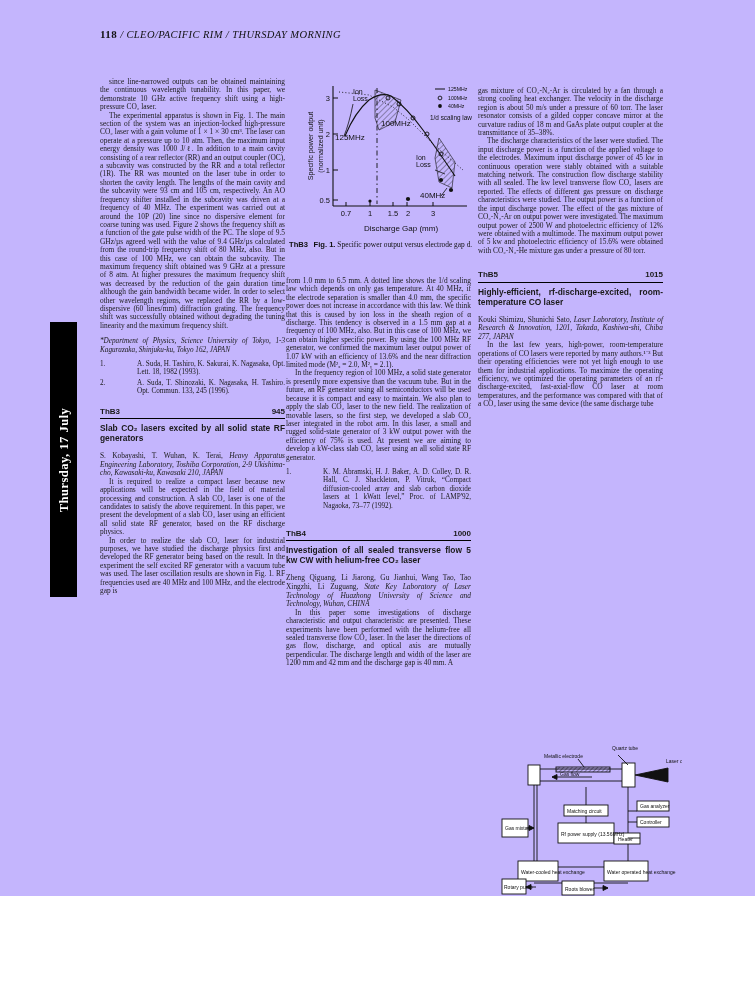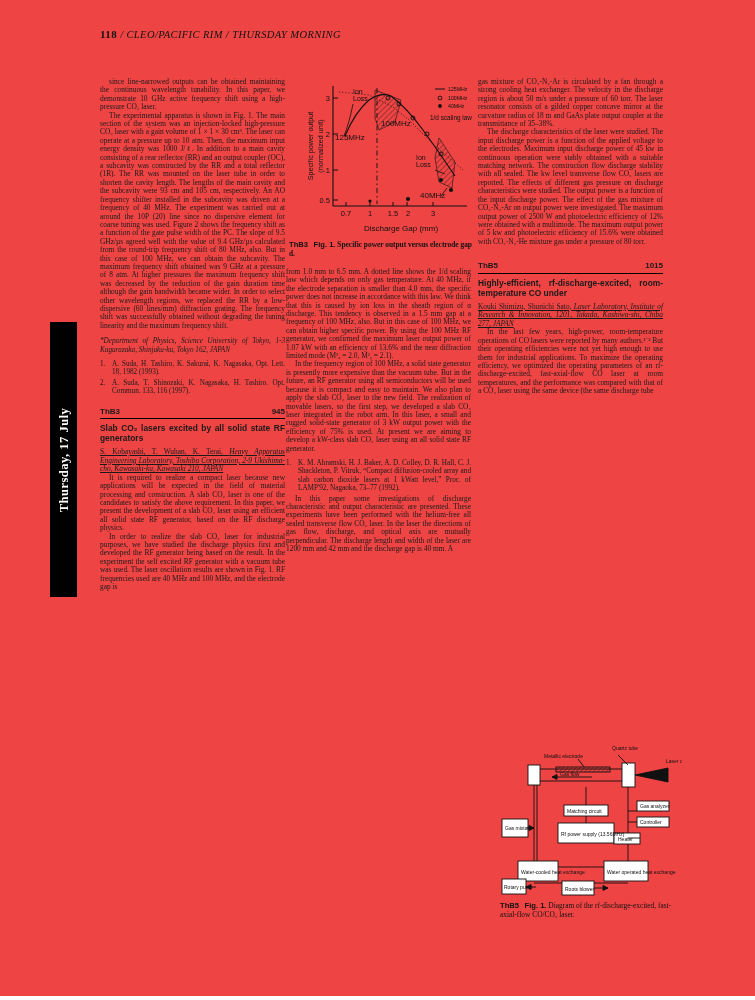--- a/index.html
+++ b/index.html
@@ -1,20 +1,20 @@
 <!DOCTYPE html>
 <html><head>
 <meta charset="utf-8">
 <style>
   html,body{margin:0;padding:0;background:#fff;}
   body{width:755px;height:1000px;position:relative;overflow:hidden;
        font-family:"Liberation Serif",serif;color:#111;}
 
   
-  #page{position:absolute;left:0;top:0;width:755px;height:996px;background:#ef4444;}
+  #page{position:absolute;left:0;top:0;width:755px;height:896px;background:#c4b5fd;}
 
   
   #runhead{position:absolute;left:100px;top:28px;width:500px;
            font-family:"Liberation Serif",serif;font-style:italic;
            font-size:10.5px;letter-spacing:.4px;color:#111;}
   #runhead .folio{font-style:normal;font-weight:bold;font-size:11px;}
 
   
   #daytab{position:absolute;left:50px;top:322px;width:27px;height:275px;background:#000;}
   #daytab span{position:absolute;left:50%;top:50%;
@@ -22,43 +22,43 @@
                white-space:nowrap;color:#fff;font-weight:bold;font-size:12.5px;
                font-family:"Liberation Serif",serif;letter-spacing:.5px;}
 
   
   .col{position:absolute;top:78px;width:185px;text-align:justify;
        font-size:7.4px;line-height:8.4px;color:#1a1a1a;}
   #col1{left:100px;}
   #col2{left:286px;}
   #col3{left:478px;}
   .col p{margin:0 0 0 0;text-indent:9px;}
-  .col p.noind{text-indent:0;}
+  .col p.noind{text-indent:0;margin-top:9px;}
 
   
   .sechead{margin-top:12px;margin-bottom:0;}
   .sechead .line1{display:flex;justify-content:space-between;align-items:flex-end;
                   font-family:"Liberation Sans",sans-serif;font-weight:bold;
                   font-size:8px;padding-bottom:2px;}
   .sechead .rule{border-top:1.1px solid #000;height:0;margin-bottom:4px;}
   .sechead .title{font-family:"Liberation Sans",sans-serif;font-weight:bold;
                   font-size:8.4px;line-height:10px;margin-bottom:5px;}
-  .authors{font-size:7.4px;line-height:8.6px;margin-bottom:6px;text-decoration:underline;}
+  .authors{font-size:7.4px;line-height:8.6px;margin-bottom:6px;}
   .authors i{font-style:italic;}
   .affil{font-style:italic;font-size:7.2px;line-height:8.4px;}
   .refs{font-size:7.2px;line-height:8.4px;margin-top:6px;}
   .refs div{display:flex;margin-bottom:2px;}
   .refs .num{width:12px;flex:0 0 12px;}
-  .refs .txt{flex:1;}
+  .refs .txt{flex:1;margin-left:25px;}
 
   
   #fig1{position:absolute;left:289px;top:78px;width:185px;height:162px;}
   #fig1 svg{display:block;}
   #fig1cap{position:absolute;left:289px;top:241px;width:185px;
-           font-size:7.4px;line-height:8.6px;font-weight:bold;}
+           font-size:7.4px;line-height:8.6px;}
   #fig1cap b{font-family:"Liberation Sans",sans-serif;font-size:7.6px;}
 
   
   #fig2{position:absolute;left:500px;top:737px;width:182px;height:160px;}
   #fig2cap{position:absolute;left:500px;top:902px;width:182px;
            font-size:7.4px;line-height:8.6px;}
   #fig2cap b{font-family:"Liberation Sans",sans-serif;font-size:7.6px;}
 </style>
 </head>
 <body>
@@ -78,21 +78,21 @@
     <p>since line-narrowed outputs can be obtained maintaining the continuous wavelength tunability. In this paper, we demonstrate 10 GHz active frequency shift using a high-pressure CO₂ laser.</p>
     <p>The experimental apparatus is shown in Fig. 1. The main section of the system was an injection-locked high-pressure CO₂ laser with a gain volume of 1 × 1 × 30 cm³. The laser can operate at a pressure up to 10 atm. Then, the maximum input energy density was 1000 J/ℓ. In addition to a main cavity consisting of a rear reflector (RR) and an output coupler (OC), a subcavity was constructed by the RR and a total reflector (1R). The RR was mounted on the laser tube in order to shorten the cavity length. The lengths of the main cavity and the subcavity were 93 cm and 105 cm, respectively. An AO frequency shifter installed in the subcavity was driven at a frequency of 40 MHz. The experiment was carried out at around the 10P (20) line since no dispersive element for coarse tuning was used. Figure 2 shows the frequency shift as a function of the gate pulse width of the PC. The slope of 9.5 GHz/µs agreed well with the value of 9.4 GHz/µs calculated from the round-trip frequency shift of 80 MHz, also. But in this case of 100 MHz, we can obtain the subcavity. The maximum frequency shift obtained was 9 GHz at a pressure of 8 atm. At higher pressures the maximum frequency shift was decreased by the reduction of the gain duration time although the gain bandwidth became wider. In order to select other wavelength regions, we replaced the RR by a low-dispersive (60 lines/mm) diffraction grating. The frequency shift was successfully obtained without degrading the tuning linearity and the maximum frequency shift.</p>
     <p class="affil noind" style="margin-top:7px;">*Department of Physics, Science University of Tokyo, 1-3 Kagurazaka, Shinjuku-ku, Tokyo 162, JAPAN</p>
     <div class="refs">
       <div>
         <span class="num">1.</span>
         <span class="txt">A. Suda, H. Tashiro, K. Sakurai, K. Nagasaka, Opt. Lett. 18, 1982 (1993).</span>
       </div>
       <div>
         <span class="num">2.</span>
-        <span class="txt">A. Suda, T. Shinozaki, K. Nagasaka, H. Tashiro. Opt. Commun. 133, 116 (1997).</span>
+        <span class="txt">A. Suda, T. Shinozaki, K. Nagasaka, H. Tashiro. Opt. Commun. 133, 245 (1996).</span>
       </div>
     </div>
 
     <div class="sechead">
       <div class="line1">
         <span>ThB3</span>
         <span>945</span>
       </div>
       <div class="rule"></div>
       <div class="title">Slab CO₂ lasers excited by all solid state RF generators</div>
@@ -211,34 +211,46 @@
   <div class="col" id="col2" style="top:268px;">
     <p class="noind">from 1.0 mm to 6.5 mm. A dotted line shows the 1/d scaling law which depends on only gas temperature. At 40 MHz, if the electrode separation is smaller than 4.0 mm, the specific power does not increase in accordance with this law. We think that this is caused by ion loss in the sheath region of α discharge. This tendency is observed in a 1.5 mm gap at a frequency of 100 MHz, also. But in this case of 100 MHz, we can obtain higher specific power. By using the 100 MHz RF generator, we confirmed the maximum laser output power of 1.07 kW with an efficiency of 13.6% and the near diffraction limited mode (M²ₓ = 2.0, M²ᵧ = 2.1).</p>
     <p>In the frequency region of 100 MHz, a solid state generator is presently more expensive than the vacuum tube. But in the future, an RF generator using all semiconductors will be used because it is compact and easy to maintain. We also plan to apply the slab CO₂ laser to the new field. The realization of movable lasers, so the first step, we developed a slab CO₂ laser integrated in the robot arm. In this laser, a small and rugged solid-state generator of 3 kW output power with the efficiency of 75% is used. At present we are aiming to develop a kW-class slab CO₂ laser using an all solid state RF generator.</p>
     <div class="refs">
       <div>
         <span class="num">1.</span>
         <span class="txt">K. M. Abramski, H. J. Baker, A. D. Colley, D. R. Hall, C. J. Shackleton, P. Vitruk, “Compact diffusion-cooled array and slab carbon dioxide lasers at 1 kWatt level,” Proc. of LAMP'92, Nagaoka, 73–77 (1992).</span>
       </div>
     </div>
 
+    <div class="sechead" style="margin-top:20px;">
+      <div class="line1">
+        <span>ThB4</span>
+        <span>1000</span>
+      </div>
+      <div class="rule"></div>
+      <div class="title">Investigation of all sealed transverse flow 5 kw CW with helium-free CO₂ laser</div>
+    </div>
+    <p class="authors noind">
+      <span>Zheng Qiguang, Li Jiarong, Gu Jianhui, Wang Tao, Tao Xingzhi, Li Zuguang,</span>
+      <i>State Key Laboratory of Laser Technology of Huazhong University of Science and Technology, Wuhan, CHINA</i>
+    </p>
     <p>In this paper some investigations of discharge characteristic and output characteristic are presented. These experiments have been performed with the helium-free all sealed transverse flow CO₂ laser. In the laser the directions of gas flow, discharge, and optical axis are mutually perpendicular. The discharge length and width of the laser are 1200 mm and 42 mm and the discharge gap is 40 mm. A</p>
   </div>
 
   <div class="col" id="col3">
     <p class="noind">gas mixture of CO₂-N₂-Ar is circulated by a fan through a strong cooling heat exchanger. The velocity in the discharge region is about 50 m/s under a pressure of 60 torr. The laser resonator consists of a gilded copper concave mirror at the curvature radius of 18 m and GaAs plate output coupler at the transmittance of 35–38%.</p>
     <p>The discharge characteristics of the laser were studied. The input discharge power is a function of the applied voltage to the electrodes. Maximum input discharge power of 45 kw in continuous operation were stably obtained with a suitable matching network. The construction flow discharge stability with all sealed. The kw level transverse flow CO₂ lasers are reported. The effects of different gas pressure on discharge characteristics were studied. The output power is a function of the input discharge power. The effect of the gas mixture of CO₂-N₂-Ar on output power were investigated. The maximum output power of 2500 W and photoelectric efficiency of 12% were obtained with a multimode. The maximum output power of 5 kw and photoelectric efficiency of 15.6% were obtained with CO₂-N₂-He mixture gas under a pressure of 80 torr.</p>
 
     <div class="sechead" style="margin-top:16px;">
       <div class="line1">
         <span>ThB5</span>
         <span>1015</span>
       </div>
       <div class="rule"></div>
-      <div class="title">Highly-efficient, rf-discharge-excited, room-temperature CO under</div>
+      <div class="title">Highly-efficient, rf-discharge-excited, room-temperature CO laser</div>
     </div>
     <p class="authors noind">
       <span>Kouki Shimizu, Shunichi Sato,</span>
       <i>Laser Laboratory, Institute of Research &amp; Innovation, 1201, Takada, Kashiwa-shi, Chiba 277, JAPAN</i>
     </p>
     <p>In the last few years, high-power, room-temperature operations of CO lasers were reported by many authors.¹⁻³ But their operating efficiencies were not yet high enough to use them for industrial applications. To maximize the operating efficiency, we optimized the operating parameters of an rf-discharge-excited, fast-axial-flow CO laser at room temperatures, and the performance was compared with that of a CO₂ laser using the same device (the same discharge tube</p>
   </div>
 
   <div id="fig2">
     <svg width="182" height="160" viewBox="0 0 182 160">
@@ -311,19 +323,14 @@
         <text x="140" y="87">Controller</text>
         <text x="118" y="104">Heater</text>
         <text x="21" y="137">Water-cooled heat exchange</text>
         <text x="107" y="137">Water operated heat exchange</text>
         <text x="4" y="152">Rotary pump</text>
         <text x="65" y="154">Roots blower</text>
       </g>
     </svg>
   </div>
 
-  <div id="fig2cap">
-    <b>ThB5</b>
-    &nbsp;&nbsp;<b>Fig. 1.</b>
-    <span>Diagram of the rf-discharge-excited, fast-axial-flow CO/CO₂ laser.</span>
-  </div>
 
 </div>
 
 </body></html>

